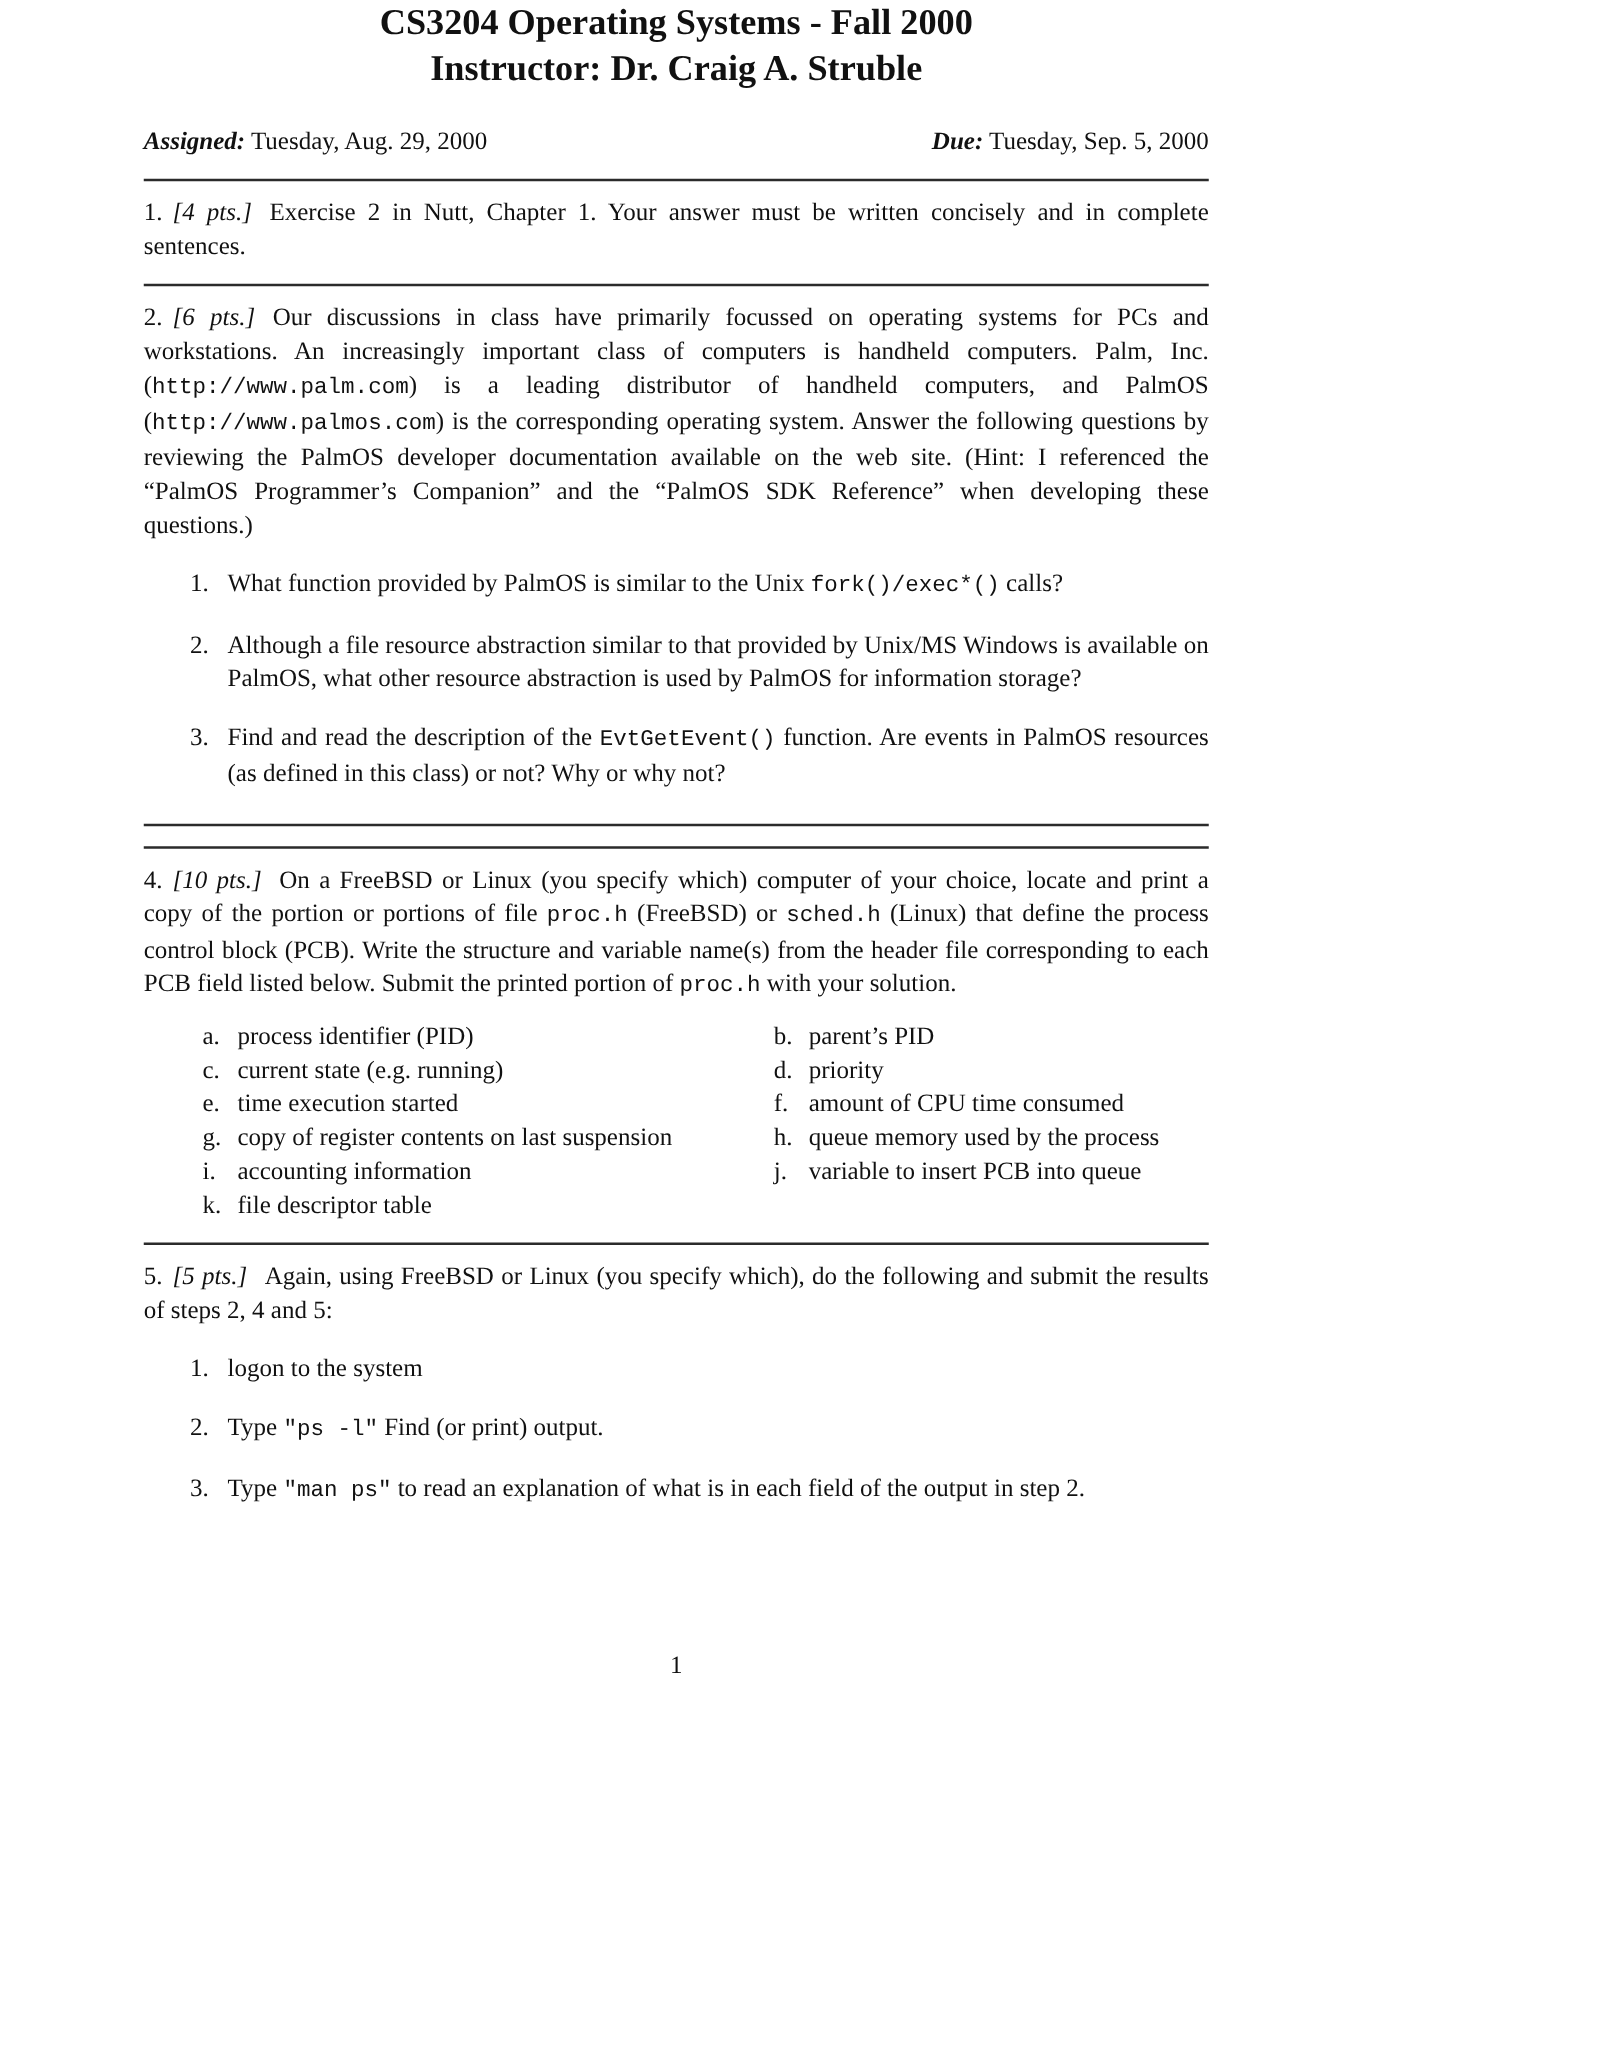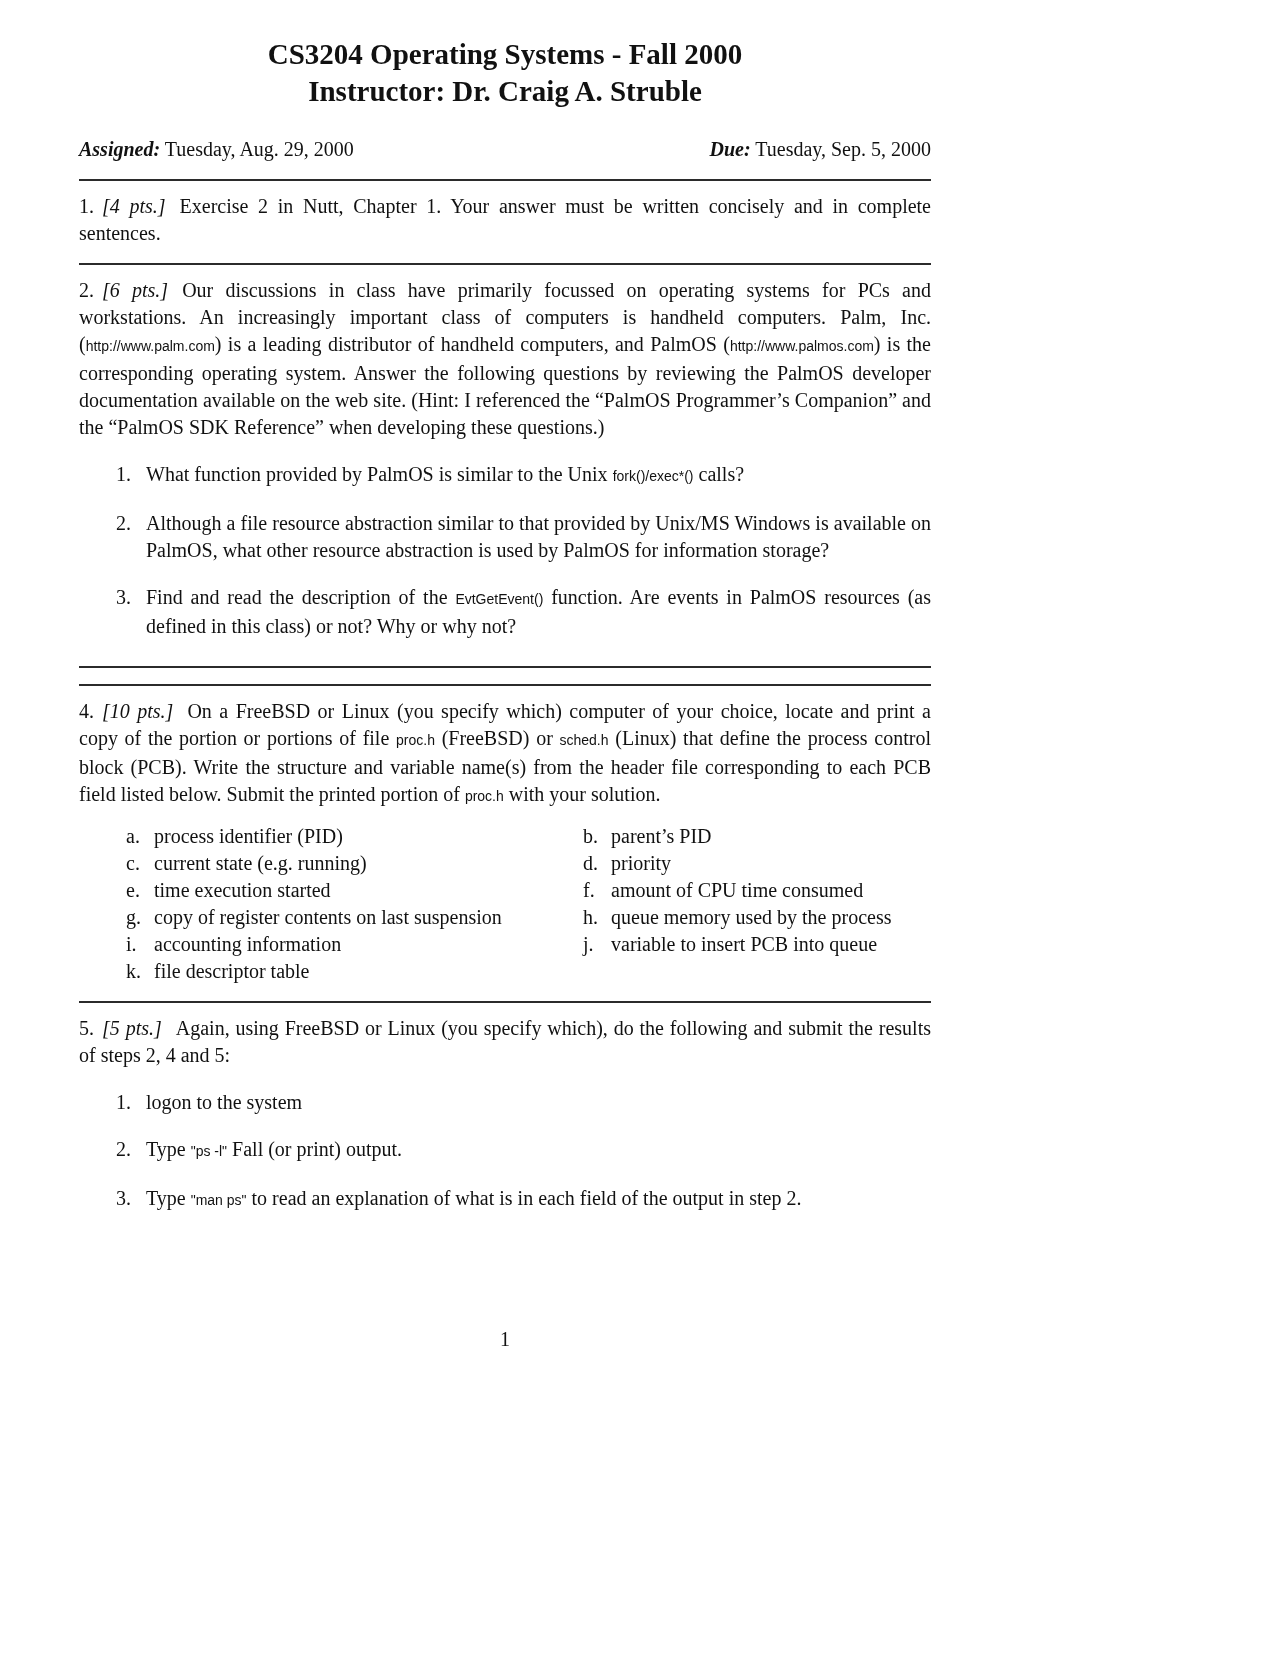--- a/index.html
+++ b/index.html
@@ -11,39 +11,38 @@
   body {
     width: 1280px;
     height: 1656px;
     overflow: hidden;
     font-family: "Liberation Serif", "DejaVu Serif", serif;
     font-size: 20px;
     line-height: 27px;
   }
   .doc {
     width: 852px;
-    margin-left: 79px;
-    padding-top: 36px;
+    margin-left: 115px;
   }
   .titleblock {
     text-align: center;
     font-weight: bold;
     font-size: 29px;
     line-height: 37px;
   }
   .meta {
     display: flex;
     justify-content: space-between;
     margin-top: 26px;
   }
   .b { font-weight: bold; font-style: italic; }
   .i { }
   .code {
-    font-family: Liberation Sans, sans-serif;
-    font-size: 14px;
+    font-family: Liberation Mono, monospace;
+    font-size: 18px;
   }
   hr.rule {
     border: 0;
     border-top: 2px solid #2b2b2b;
     margin: 16px 0 0 0;
   }
   p.q {
     margin: 12px 0 13px 0;
     text-align: justify;
   }
@@ -178,21 +177,21 @@
 
   <p class="q"><span class="qnum">5.</span><span class="pts">[5 pts.]</span><span>Again, using FreeBSD or Linux (you specify which), do the following and submit the results of steps 2, 4 and 5:</span></p>
 
   <div class="sublist">
     <div class="item">
       <span class="n">1.</span>
       <span class="t">logon to the system</span>
     </div>
     <div class="item">
       <span class="n">2.</span>
-      <span class="t"><span>Type </span><span class="code">"ps -l"</span><span> Fall (or print) output.</span></span>
+      <span class="t"><span>Type </span><span class="code">"ps -l"</span><span> Find (or print) output.</span></span>
     </div>
     <div class="item">
       <span class="n">3.</span>
       <span class="t"><span>Type </span><span class="code">"man ps"</span><span> to read an explanation of what is in each field of the output in step 2.</span></span>
     </div>
   </div>
 
   <div class="pageno">1</div>
 
 </div>

